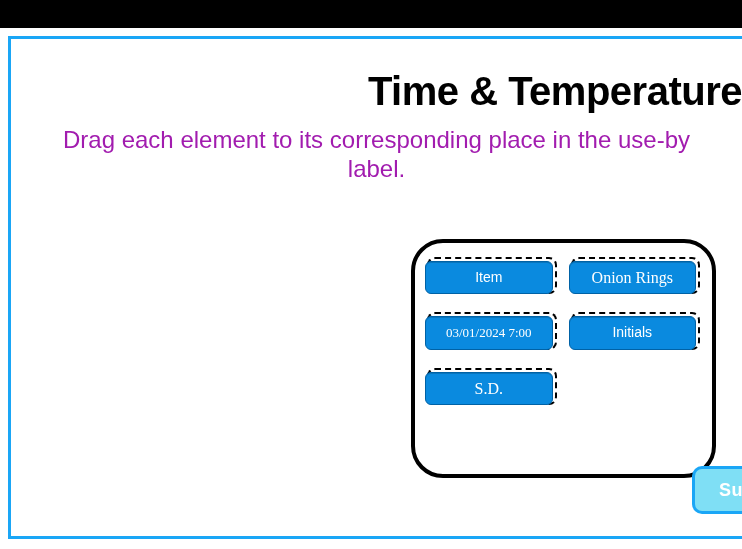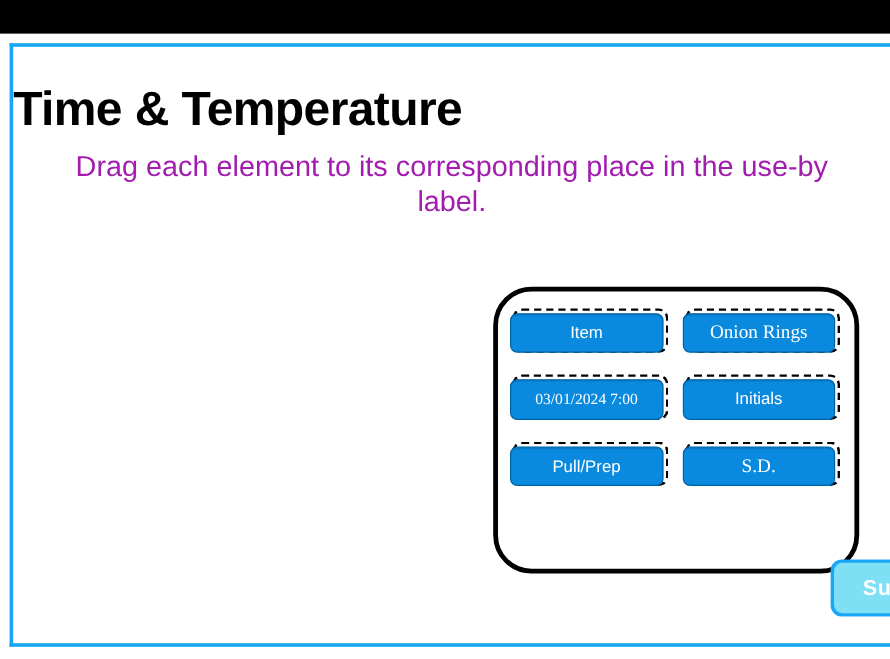--- a/index.html
+++ b/index.html
@@ -10,21 +10,21 @@
     .black-bar {
       position: absolute; left: 0; right: 0; top: 0; height: 28px; background: #000;
     }
     .panel {
       position: absolute; left: 8px; right: 0; top: 36px; bottom: 10px;
       border: 3px solid #1aa6f6; border-right: none; border-bottom-width: 3px;
       background: #fff;
     }
     .title {
       font-family: "Arial Black", Arial, Helvetica, sans-serif;
-      font-weight: 900; font-size: 40px; text-align: left; color: #000;
+      font-weight: 900; font-size: 40px; text-align: right; color: #000;
       letter-spacing: -0.5px;
       margin-top: 30px;
     }
     .instructions {
       font-size: 24px; color: #a21caf; text-align: center;
       font-family: "Segoe UI", Arial, Helvetica, sans-serif;
       font-weight: 400;
       width: 650px; margin: 12px auto 0 auto;
       line-height: 1.2;
     }
@@ -120,23 +120,20 @@
 
         <div class="slot">
           <div class="piece cursive small">03/01/2024 7:00</div>
         </div>
 
         <div class="slot">
           <div class="piece">Initials</div>
         </div>
 
         <div class="slot">
-          <div class="piece">Pull/Prep</div>
-        </div>
-        <div class="slot">
           <div class="piece cursive">S.D.</div>
         </div>
 
       </div>
     </div>
 
     <div class="submit">Sub</div>
   </div>
 </div>
 

